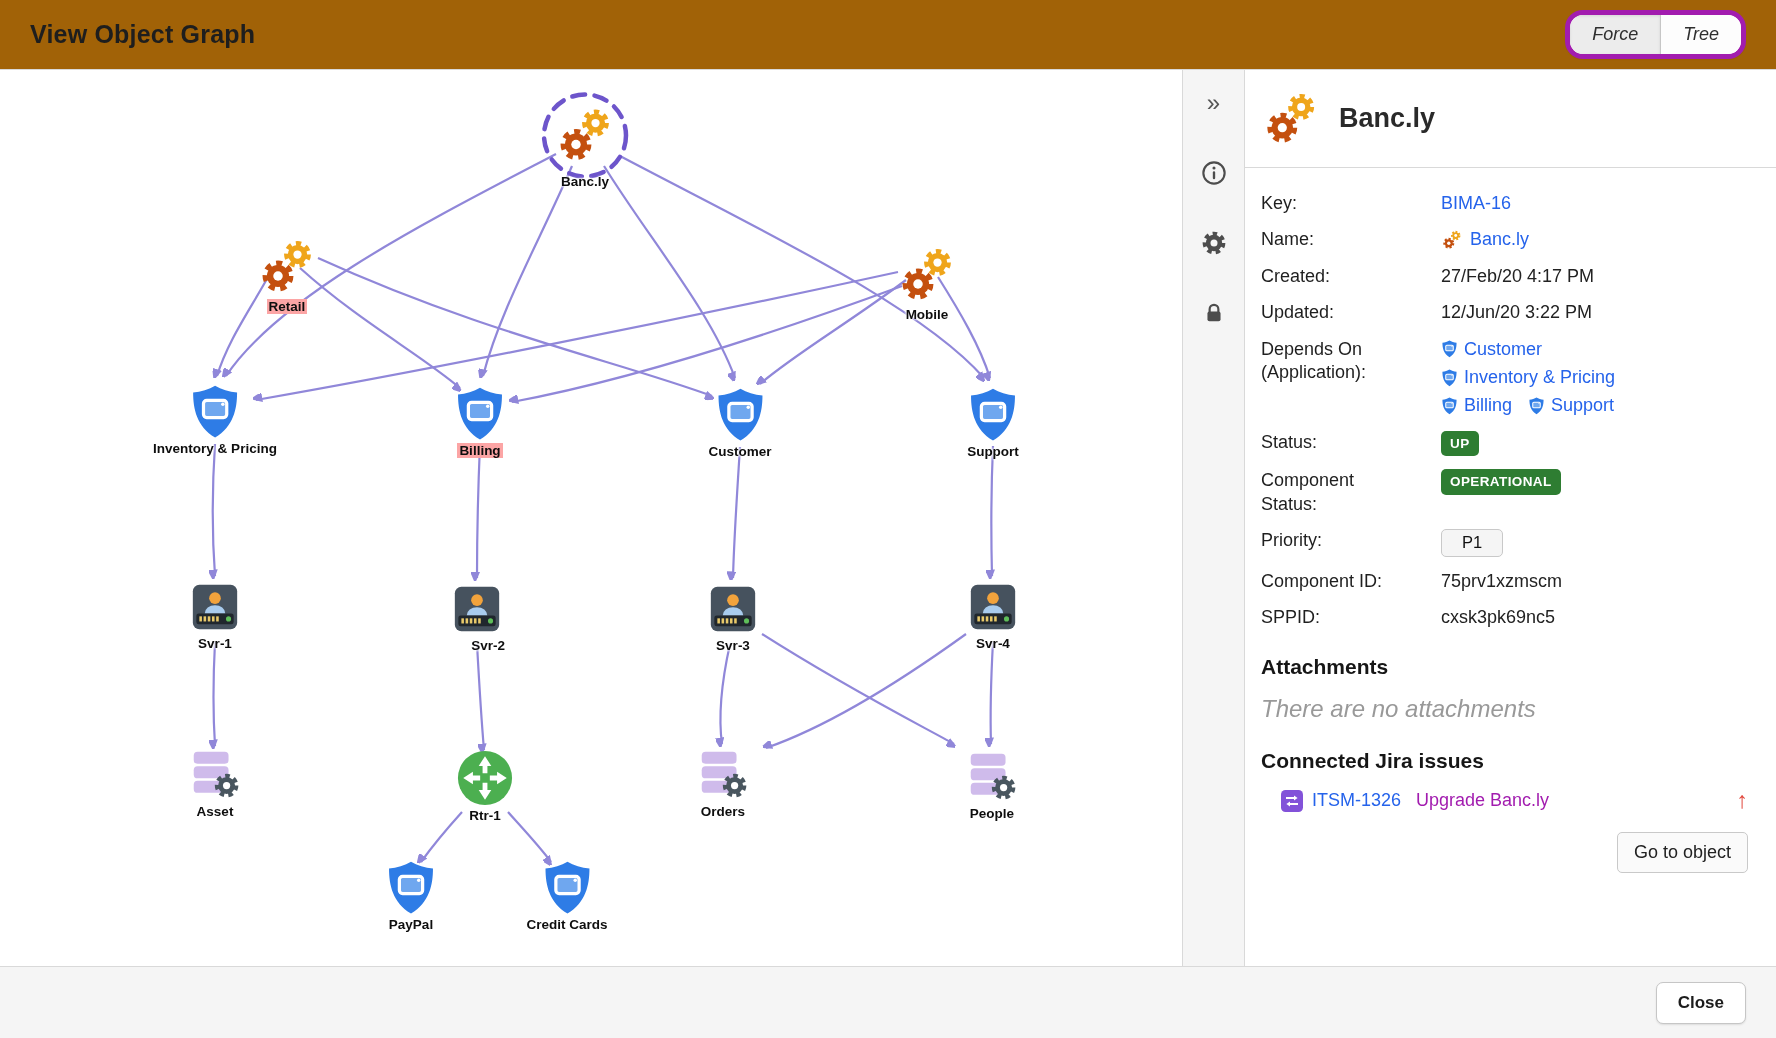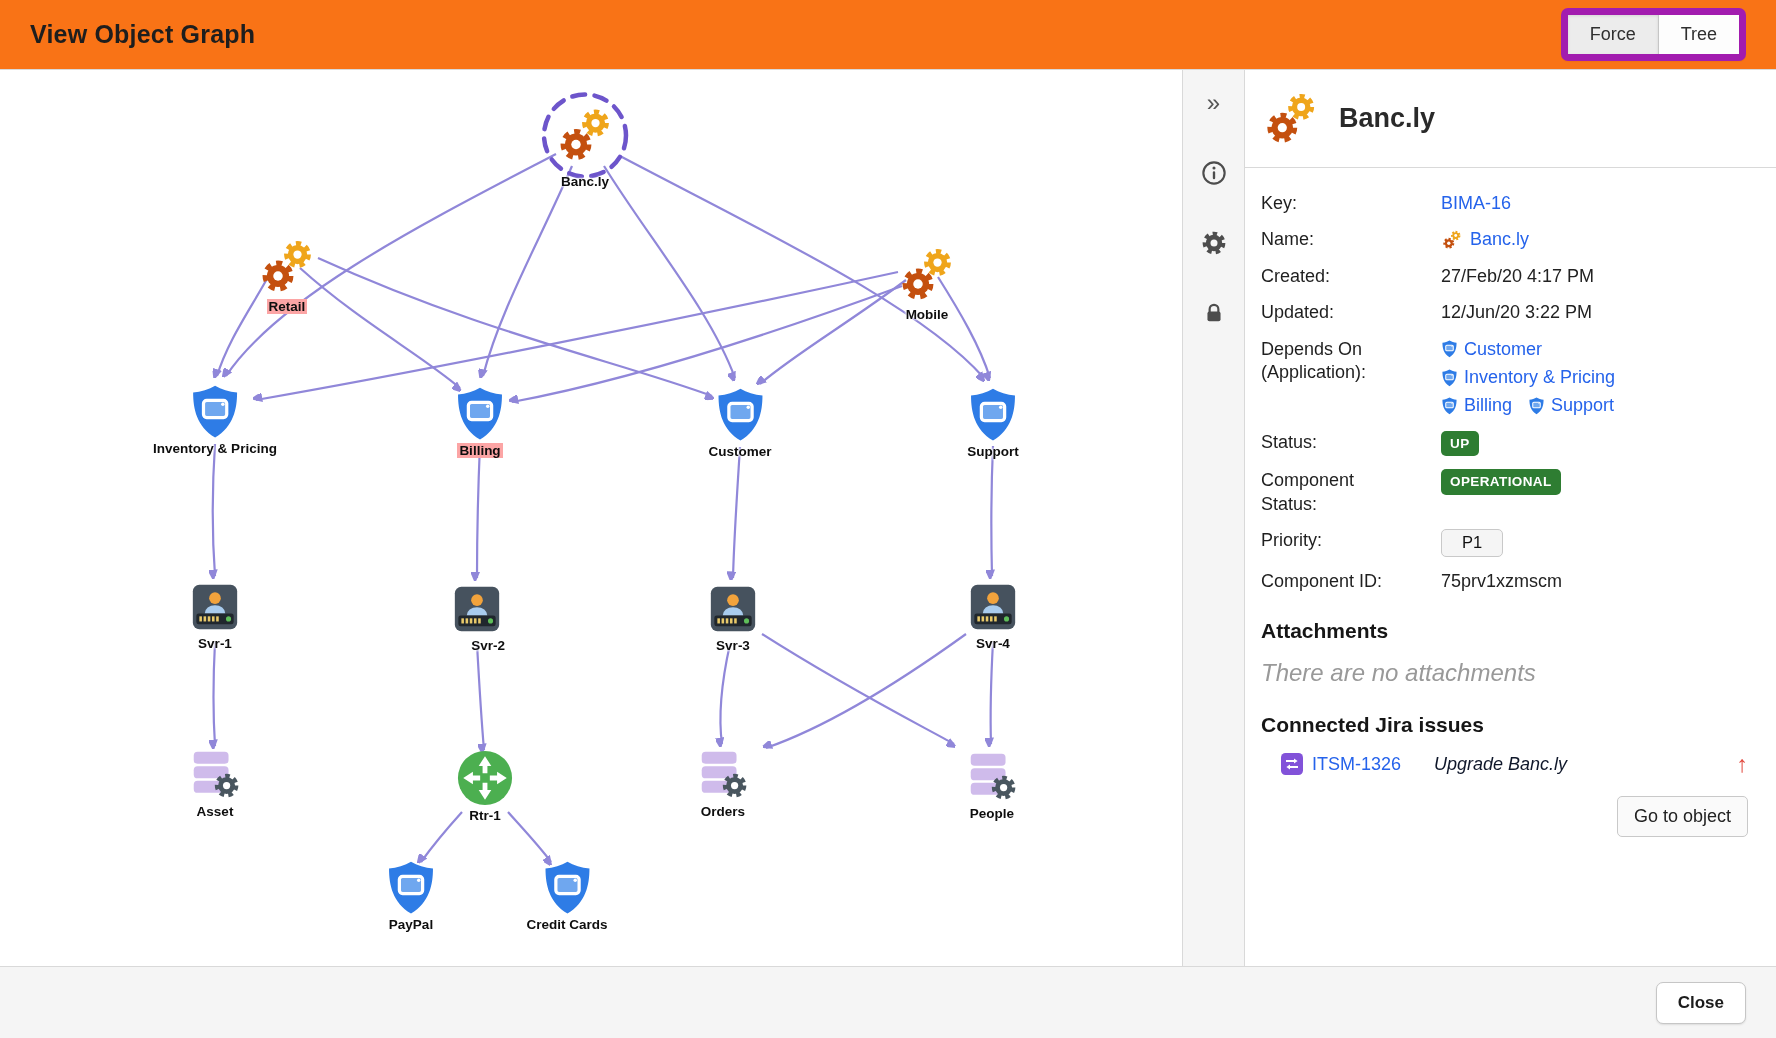--- a/index.html
+++ b/index.html
@@ -1,24 +1,24 @@
 <!DOCTYPE html>
 <html><head>
 <meta charset="utf-8">
 <style>
   * { margin:0; padding:0; box-sizing:border-box; }
   html,body { width:1776px; height:1038px; overflow:hidden; background:#fff;
     font-family:"Liberation Sans","DejaVu Sans",sans-serif; color:#222; }
 
   
-  .header { height:70px; background:#f97316; border-bottom:1px solid #d9d9d9;
+  .header { height:70px; background:#a16207; border-bottom:1px solid #d9d9d9;
     display:flex; align-items:center; padding:0 30px; }
   .title { font-size:25px; font-weight:600; color:#1e1e1e; letter-spacing:.2px; }
-  .seg { margin-left:auto; display:flex; border:7px solid #a21caf; border-radius:7px;
-    overflow:hidden; background:#fff; box-shadow:0 1px 1px rgba(0,0,0,.04); }
+  .seg { margin-left:auto; display:flex; border:5px solid #a21caf; border-radius:18px;
+    overflow:hidden; background:#fff; box-shadow:0 1px 1px rgba(0,0,0,.04);font-style:italic; }
   .seg button { font:inherit; font-size:18px; color:#2f2f2f; padding:9px 22px; border:none;
     background:#fdfdfd; cursor:pointer; }
   .seg button + button { border-left:1px solid #c6c6c6; }
   .seg button.active { background:#ececec; box-shadow:inset 0 1px 3px rgba(0,0,0,.10); }
 
   
   .main { display:flex; height:896px; }
   .canvas { width:1183px; position:relative; background:#fff; border-right:1px solid #d9d9d9; flex:none; }
   .iconbar { width:62px; background:#f5f5f5; border-right:1px solid #d9d9d9; flex:none;
     display:flex; flex-direction:column; align-items:center; padding-top:18px; gap:40px;
@@ -50,21 +50,21 @@
   .dep-list { display:flex; flex-wrap:wrap; column-gap:16px; row-gap:5px; max-width:260px; }
   .dep-item { display:flex; align-items:center; gap:6px; white-space:nowrap; }
   .badge-green { display:inline-block; background:#2e7d32; color:#fff; font-weight:700;
     font-size:13.5px; letter-spacing:.4px; padding:4px 9px; border-radius:5px; }
   .badge-p1 { display:inline-block; background:#f5f5f5; border:1px solid #c9c9c9;
     border-radius:5px; padding:2px 20px; font-size:16.5px; color:#111; }
   .section-h { font-size:21px; font-weight:600; color:#161616; margin:26px 0 16px; }
   .empty-note { font-style:italic; color:#999; font-size:24px; }
   .issue-row { display:flex; align-items:center; gap:9px; padding-left:20px; margin-top:4px; }
   .issue-key { font-size:18px; }
-  .issue-sum { color:#0f172a; margin-left:24px;font-style:italic; }
+  .issue-sum { color:#a21caf; margin-left:6px; }
   .pri-arrow { margin-left:auto; color:#e2483d; font-size:23px; font-weight:700; line-height:1; }
   .goto-row { display:flex; justify-content:flex-end; margin-top:20px; }
   .btn-plain { font:inherit; font-size:18px; color:#222; background:#fafafa;
     border:1px solid #c9c9c9; border-radius:5px; padding:9px 16px; cursor:pointer; }
 
   
   .footer { height:72px; background:#f5f5f5; border-top:1px solid #d9d9d9;
     display:flex; align-items:center; justify-content:flex-end; padding-right:30px; }
   .btn-close { font:inherit; font-size:17px; font-weight:700; color:#1c1c1c; background:#fff;
     border:1px solid #c6c6c6; border-radius:7px; padding:10px 21px; cursor:pointer;
@@ -373,20 +373,24 @@
         <div><span class="badge-green">OPERATIONAL</span></div>
       </div>
       <div class="frow">
         <div class="flabel">Priority:</div>
         <div><span class="badge-p1">P1</span></div>
       </div>
       <div class="frow">
         <div class="flabel">Component ID:</div>
         <div>75prv1xzmscm</div>
       </div>
+      <div class="frow">
+        <div class="flabel">SPPID:</div>
+        <div>cxsk3pk69nc5</div>
+      </div>
 
       <div class="section-h">Attachments</div>
       <div class="empty-note">There are no attachments</div>
 
       <div class="section-h">Connected Jira issues</div>
       <div class="issue-row">
         <svg width="22" height="22" viewBox="0 0 22 22">
           <rect width="22" height="22" rx="4.5" fill="#8252D9"></rect>
           <rect x="5" y="7" width="8" height="2" fill="#fff"></rect>
             <path d="M13 5.6 L16.6 8 L13 10.4 Z" fill="#fff"></path>

